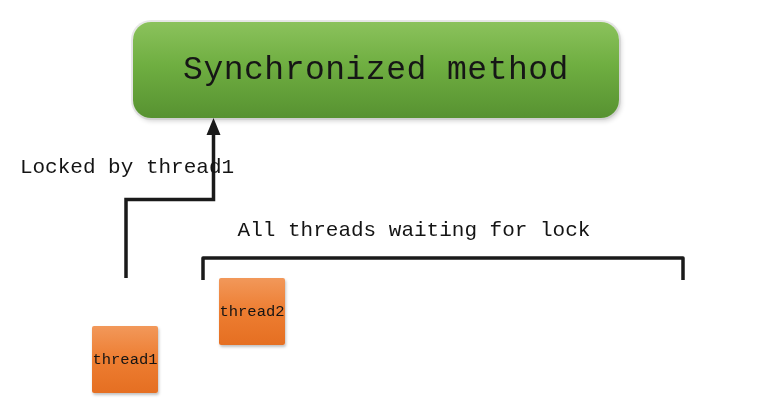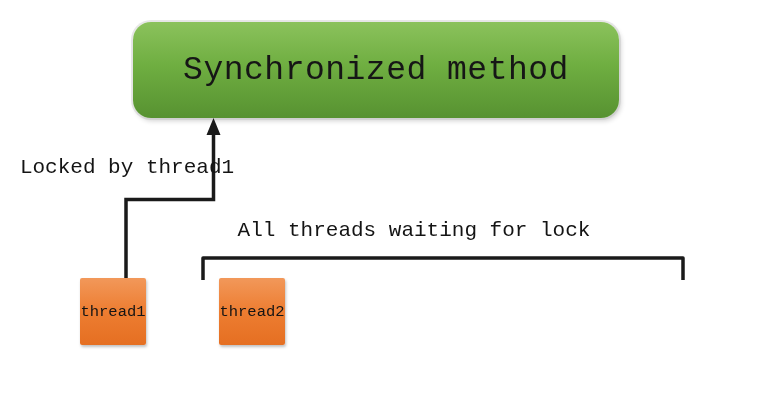--- a/index.html
+++ b/index.html
@@ -44,21 +44,21 @@
   
   .thread{
     position:absolute;
     top:278px;width:66px;height:67px;
     border-radius:2px;
     background:linear-gradient(to bottom,#f2985a 0%,#ed7d31 50%,#e56f22 100%);
     box-shadow:1px 2px 3px rgba(0,0,0,0.25);
     display:flex;align-items:center;justify-content:center;
   }
   .thread .t-label{font-size:15.5px;color:#141414;}
-  #thread-1{left:80px;}
+  #thread-1{left:92px;margin-top:48px;}
   #thread-2{left:219px;}
   #thread-3{left:348px;}
   #thread-4{left:477px;}
   #thread-5{left:606px;}
 </style>
 </head>
 <body>
 
 <div id="canvas">
 

